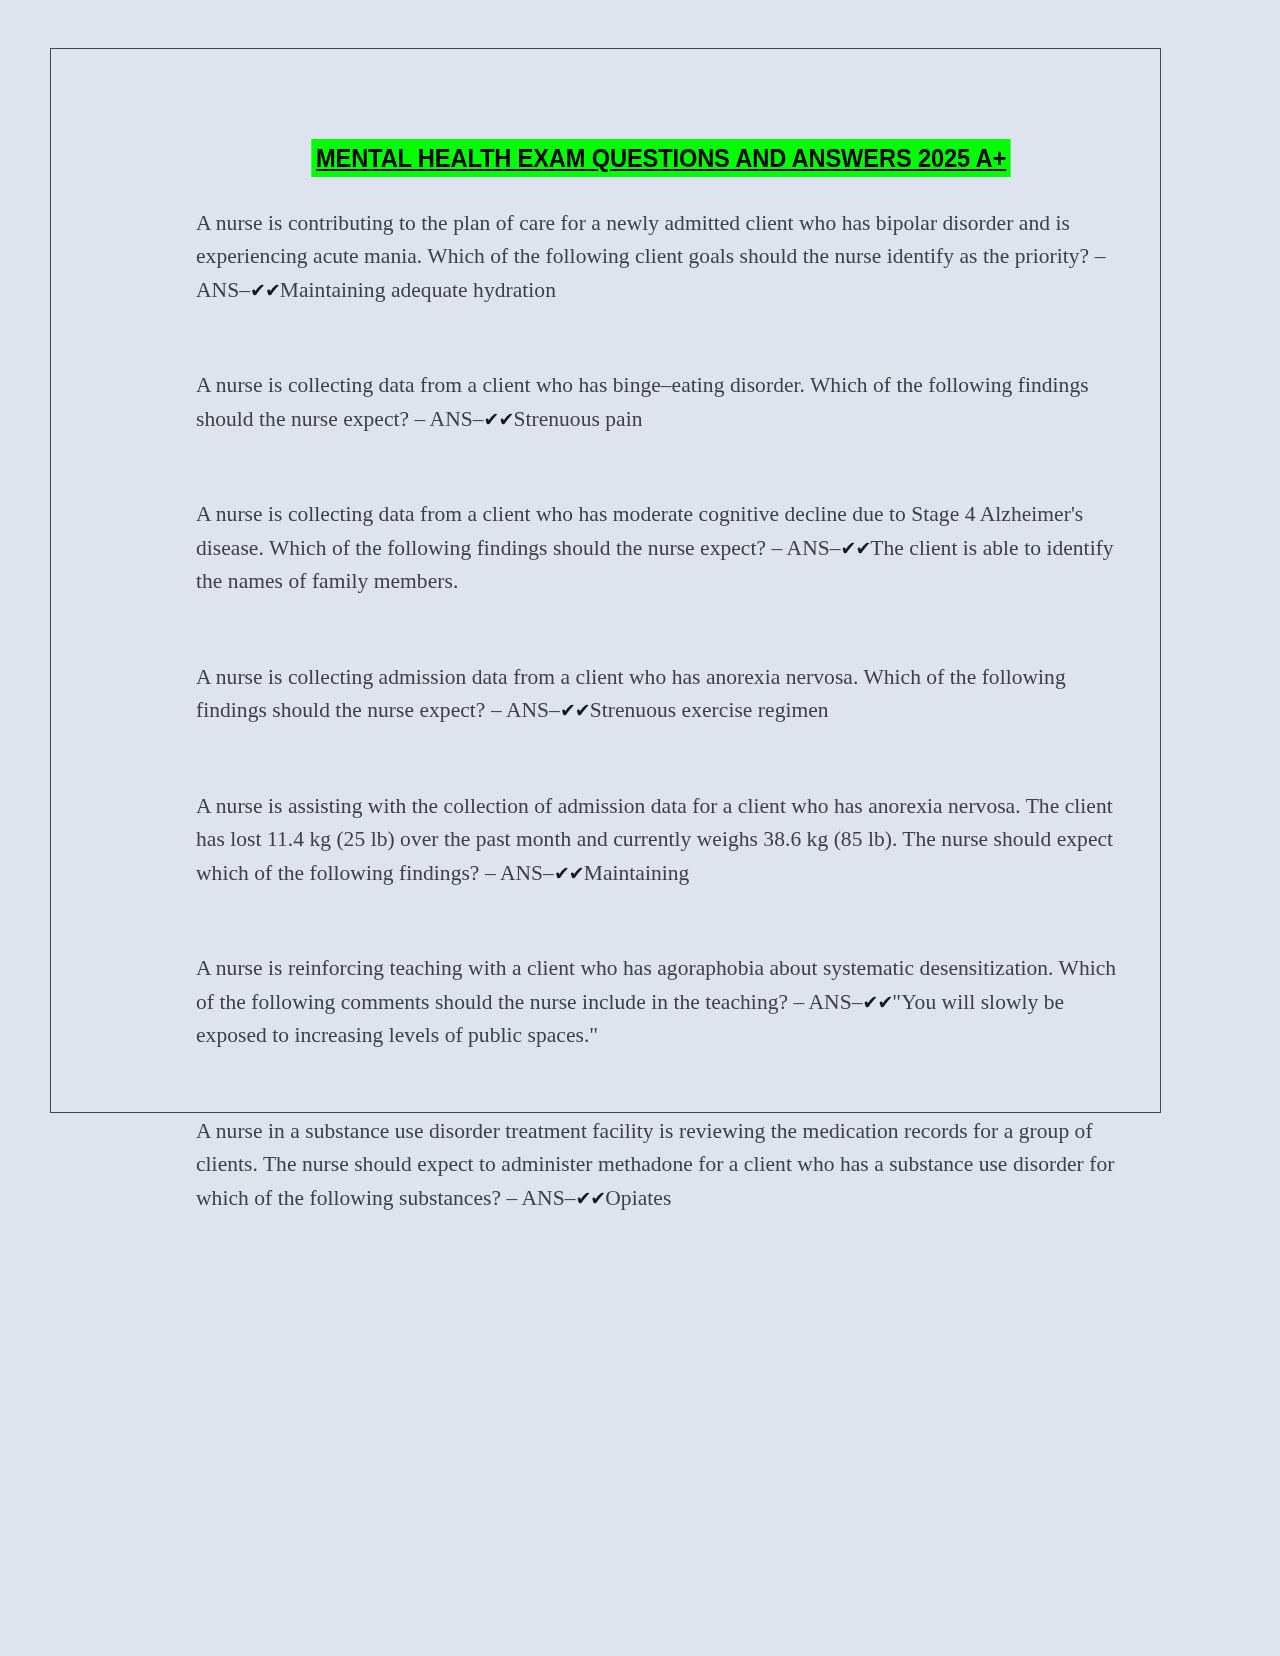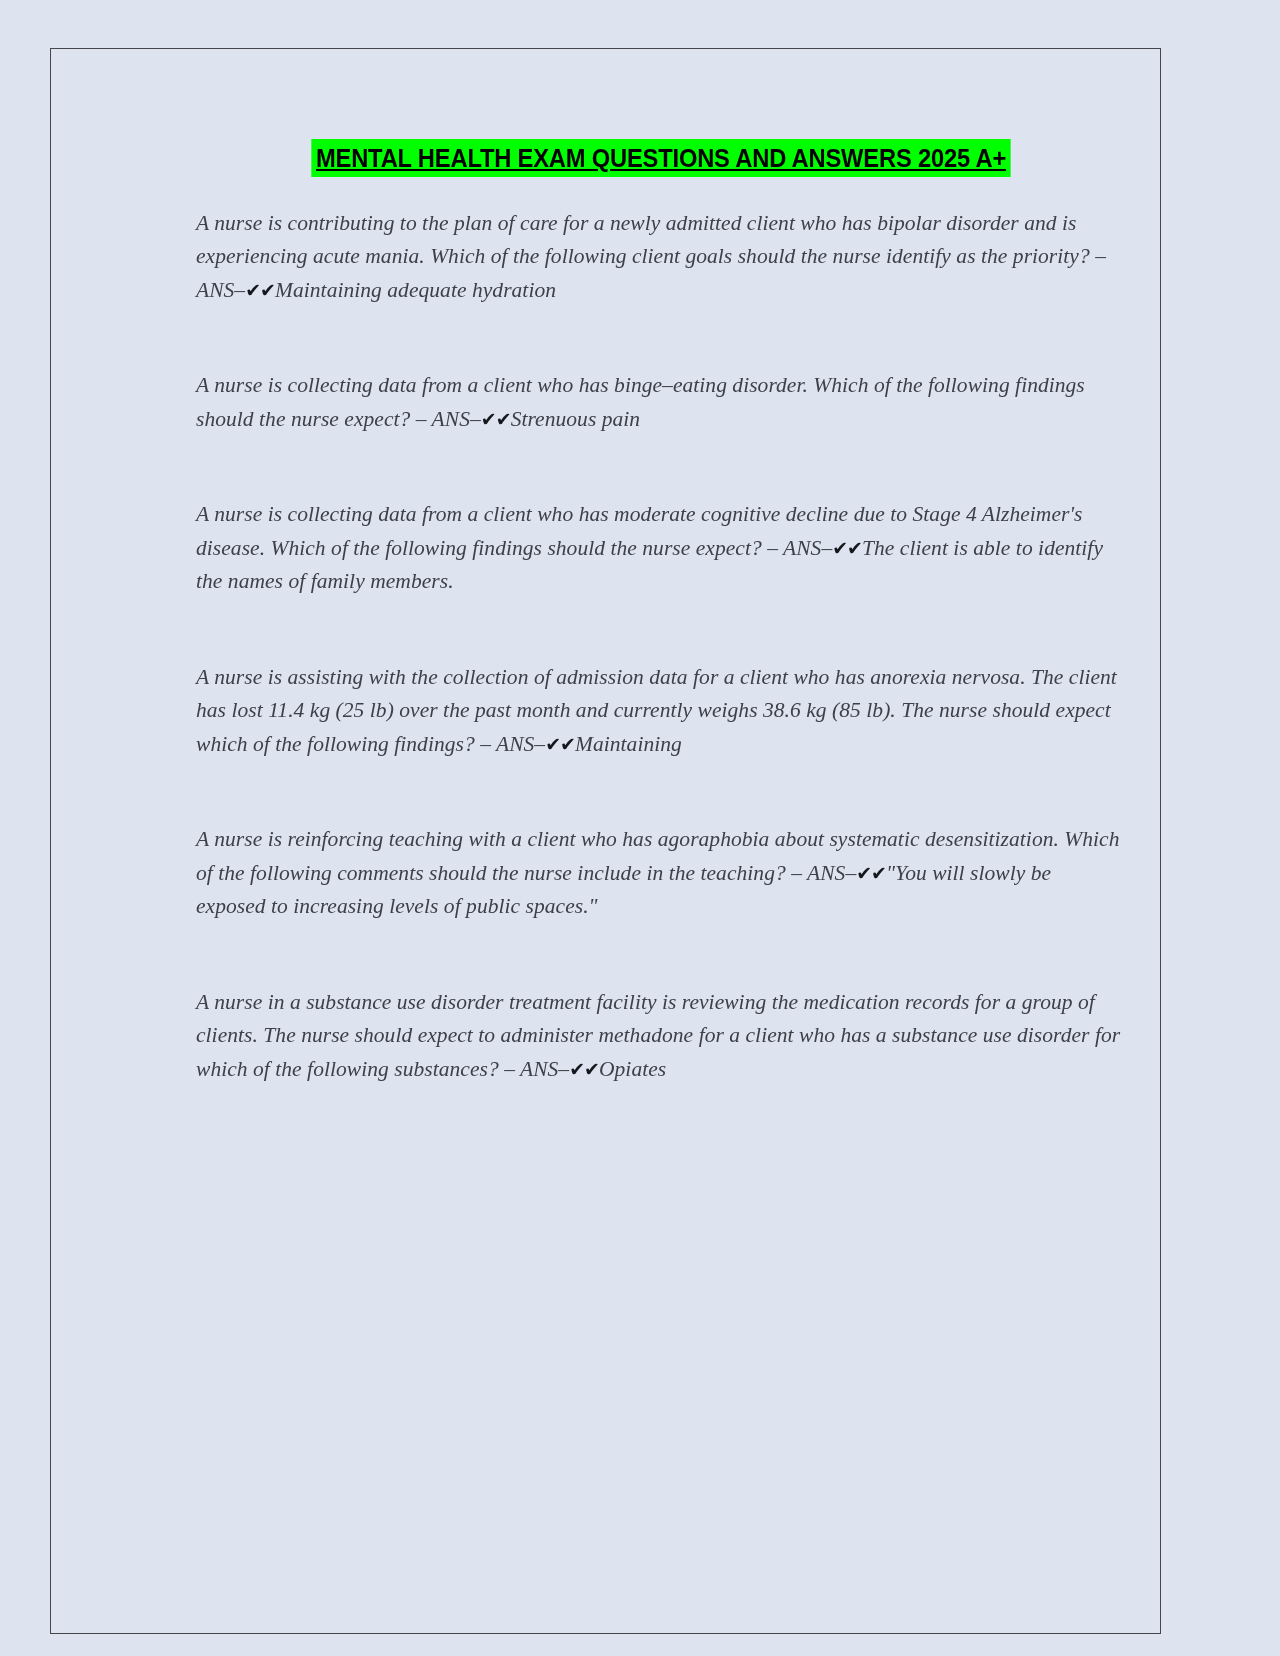--- a/index.html
+++ b/index.html
@@ -12,21 +12,21 @@
     height: 1656px;
     background: #dde4ef;
     font-family: "Liberation Serif", serif;
     overflow: hidden;
   }
   .page-frame {
     position: absolute;
     left: 50px;
     top: 48px;
     width: 1111px;
-    height: 1586px;
+    height: 1065px;
     border: 1px solid #44464c;
     background: #dde4ef;
     box-sizing: border-box;
   }
   .content {
     position: absolute;
     left: 145px;
     top: 90px;
     width: 930px;
   }
@@ -52,21 +52,20 @@
     transform-origin: center;
   }
   .qa-block {
     font-family: "Liberation Serif", serif;
     font-size: 21.5px;
     line-height: 33.5px;
     color: #3c4048;
     margin: 0 0 62px 0;
     text-align: left;
     letter-spacing: 0.05px;
-    font-style: italic;
   }
   .qa-block:last-child {
     margin-bottom: 6px;
   }
   .ans-marker {
     font-family: "DejaVu Sans", sans-serif;
     font-weight: bold;
     color: #14171c;
     font-size: 19px;
     letter-spacing: -1px;
@@ -95,20 +94,23 @@
       </p>
 
       <p class="qa-block">
         <span>A nurse is collecting data from a client who has binge–eating disorder. Which of the following findings should the nurse expect? </span><span class="dash">– ANS–</span><span class="ans-marker">✔✔</span><span class="answer-text">Strenuous pain</span>
       </p>
 
       <p class="qa-block">
         <span>A nurse is collecting data from a client who has moderate cognitive decline due to Stage 4 Alzheimer's disease. Which of the following findings should the nurse expect? </span><span class="dash">– ANS–</span><span class="ans-marker">✔✔</span><span class="answer-text">The client is able to identify the names of family members.</span>
       </p>
 
+      <p class="qa-block">
+        <span>A nurse is collecting admission data from a client who has anorexia nervosa. Which of the following findings should the nurse expect? </span><span class="dash">– ANS–</span><span class="ans-marker">✔✔</span><span class="answer-text">Strenuous exercise regimen</span>
+      </p>
 
       <p class="qa-block">
         <span>A nurse is assisting with the collection of admission data for a client who has anorexia nervosa. The client has lost 11.4 kg (25 lb) over the past month and currently weighs 38.6 kg (85 lb). The nurse should expect which of the following findings? </span><span class="dash">– ANS–</span><span class="ans-marker">✔✔</span><span class="answer-text">Maintaining</span>
       </p>
 
       <p class="qa-block">
         <span>A nurse is reinforcing teaching with a client who has agoraphobia about systematic desensitization. Which of the following comments should the nurse include in the teaching? </span><span class="dash">– ANS–</span><span class="ans-marker">✔✔</span><span class="answer-text">"You will slowly be exposed to increasing levels of public spaces."</span>
       </p>
 
       <p class="qa-block">

